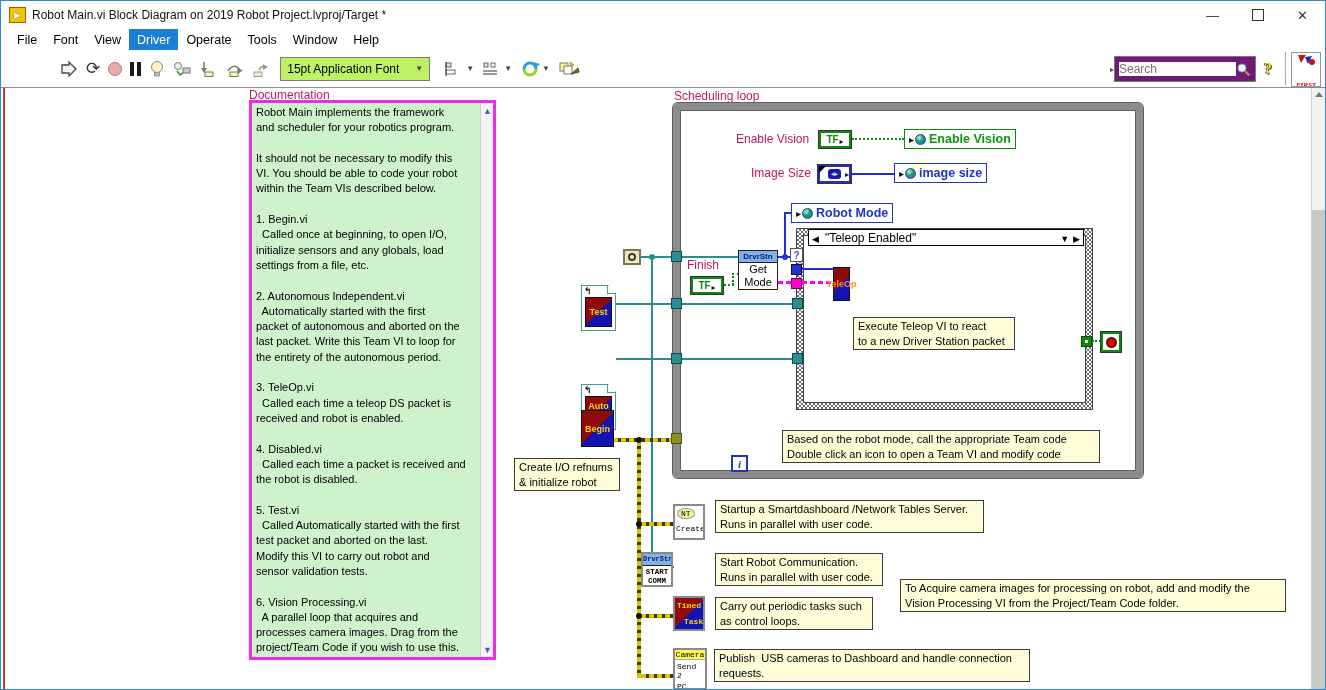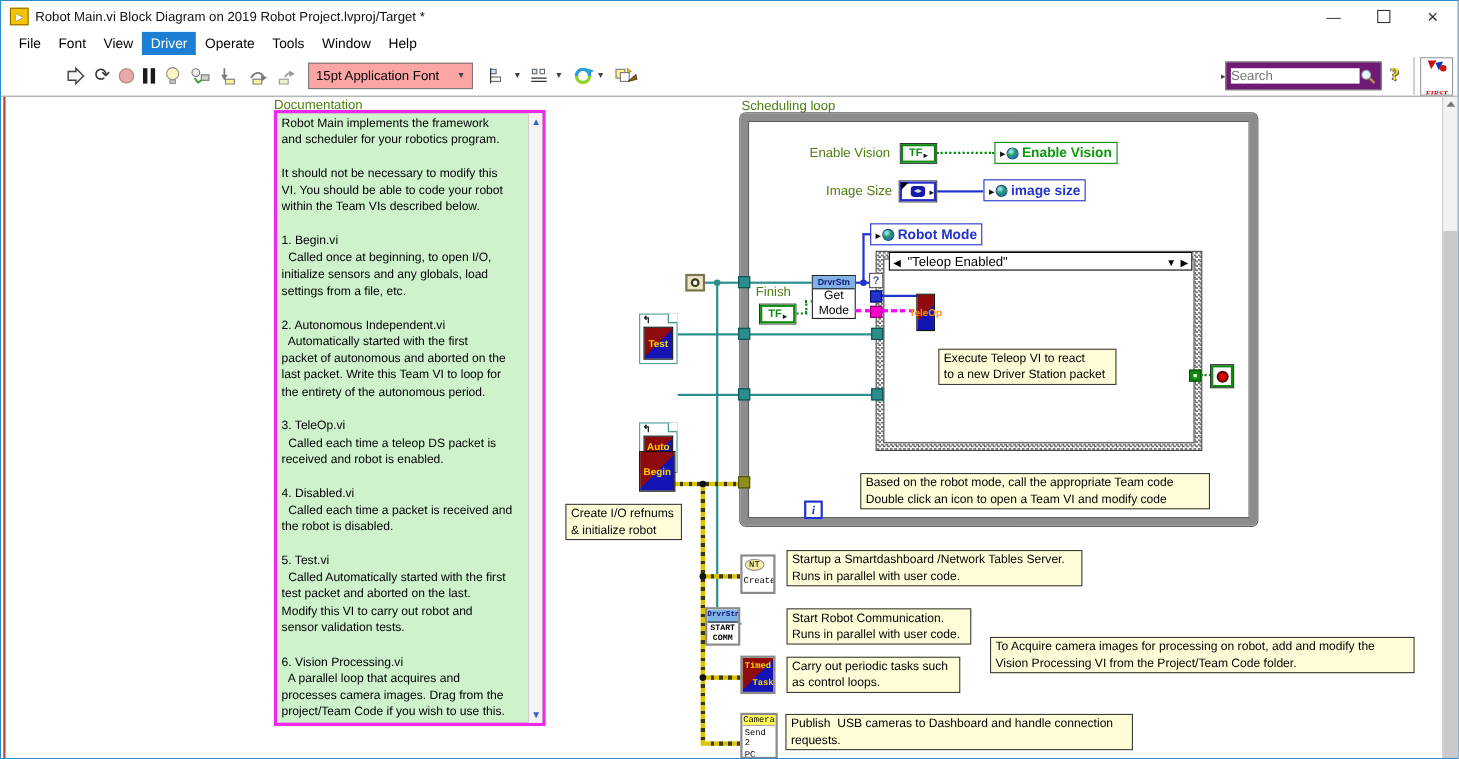--- a/index.html
+++ b/index.html
@@ -24,35 +24,35 @@
   .menu-item.active { background:#1B7FD4; color:#fff; }
   
   #toolbar { height:38px; display:flex; align-items:center; background:#fff;
              border-bottom:1px solid #8C8C8C; padding-left:55px; position:relative; }
   .tbtn { display:flex; align-items:center; justify-content:center; margin:0 4px; height:26px; }
   .glyph { font-size:17px; color:#333; }
   #abort-icon { width:14px; height:14px; border-radius:50%; background:#E8A9A9; border:1px solid #B27C7C; }
   #pause-icon { display:flex; gap:3px; }
   #pause-icon i { display:block; width:4px; height:14px; background:#1A1A1A; }
   .ddv { font-size:8px; color:#444; margin-left:2px; }
-  #font-box { display:flex; align-items:center; border:1px solid #7A7A7A; background:#fca5a5;
+  #font-box { display:flex; align-items:center; border:1px solid #7A7A7A; background:#bef264;
               height:24px; width:150px; margin:0 10px 0 8px; padding:0 6px; justify-content:space-between; }
   #tb-right { position:absolute; right:4px; top:0; height:38px; display:flex; align-items:center; }
   #search-wrap { display:flex; align-items:center; border:1px solid #7A7A7A; background:#701a75;
                  width:142px; height:22px; padding:12px 4px; }
   #search-wrap input { border:none; outline:none; flex:1; font:12px "Liberation Sans",sans-serif; min-width:0; }
   #help-q { font:bold 16px "Liberation Serif",serif; color:#F5D800; text-shadow:1px 1px 0 #555, -1px 0 0 #555; margin:0 8px; }
   #tb-sep { width:1px; height:34px; background:#aaa; margin:0 5px; }
   #first-badge { width:30px; height:35px; border:1px solid #999; background:#fff; text-align:center; overflow:hidden; }
   #first-badge .fb1 { font:italic bold 7px "Liberation Serif",serif; color:#C00; display:block; margin-top:14px;}
   
   #diagram { position:relative; width:1324px; height:602px; background:#fff; overflow:hidden; }
   #left-edge { position:absolute; left:2px; top:0; width:2px; height:602px; background:#C23B3B; }
   .abs { position:absolute; }
-  .lv-label { font-size:12px; color:#4d7c0f; white-space:nowrap; }
+  .lv-label { font-size:12px; color:#be185d; white-space:nowrap; }
   
   #doc-panel { left:248px; top:12px; width:247px; height:560px; background:#CDF2CC;
                border:3px solid #EE29EE; }
   #doc-text { position:absolute; left:4px; top:2px; right:15px; bottom:2px; overflow:hidden;
               font-size:11px; line-height:15.3px; white-space:pre; }
   #doc-scroll { position:absolute; right:0; top:0; width:13px; height:100%;
                 background:#F4F4F4; border-left:1px solid #CFCFCF; }
   .dsa { position:absolute; left:0; width:13px; height:13px; color:#3A5FCD; font-size:9px;
          display:flex; align-items:center; justify-content:center; }
   

